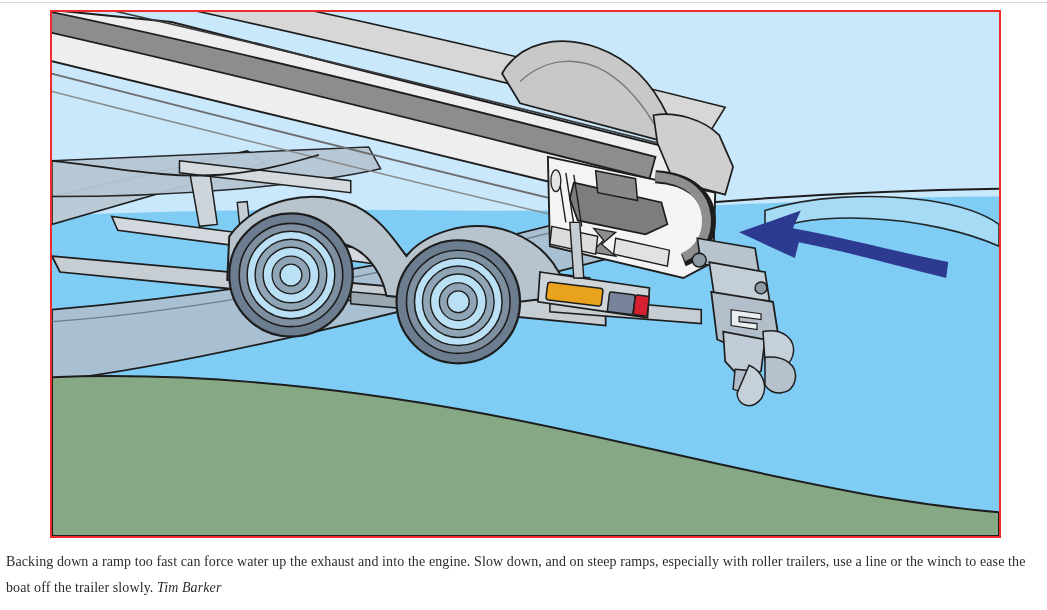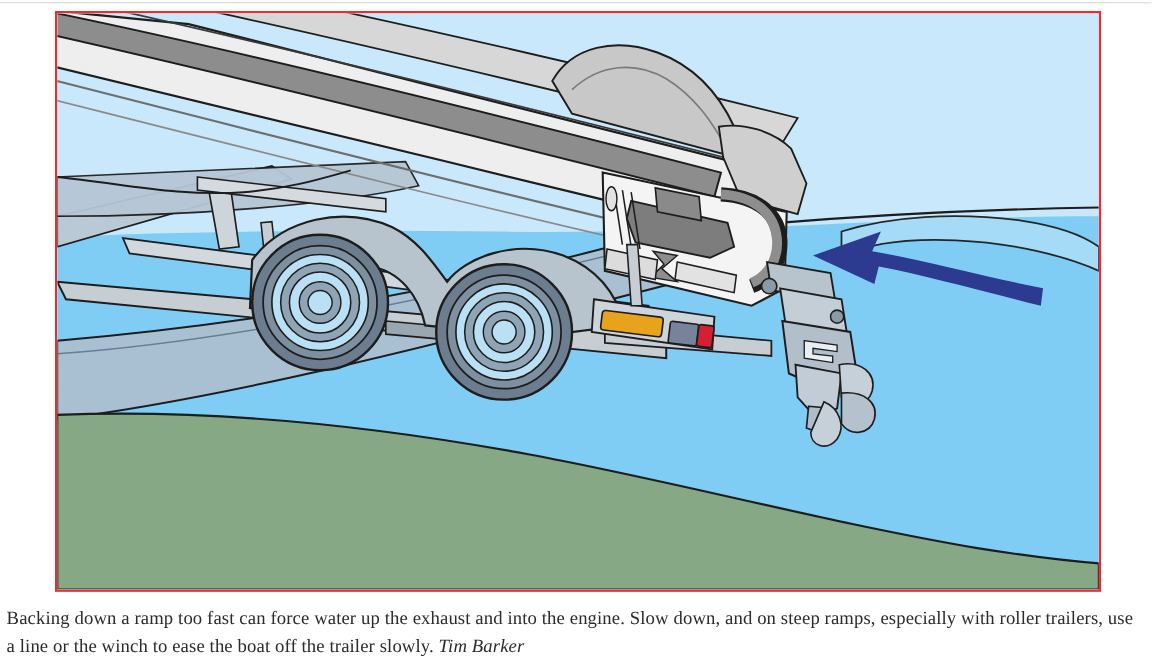--- a/index.html
+++ b/index.html
@@ -46,21 +46,21 @@
     display: block;
     width: 100%;
     height: 100%;
   }
   
   .caption {
     position: absolute;
     left: 6px;
     top: 549px;
     width: 1035px;
-    font-size: 17px;
+    font-size: 14px;
     line-height: 26px;
     color: #2b2b2b;
     font-family: "Liberation Serif", "DejaVu Serif", serif;
     letter-spacing: 0.1px;
   }
   .caption .credit {
     font-style: italic;
   }
 </style>
 </head>

